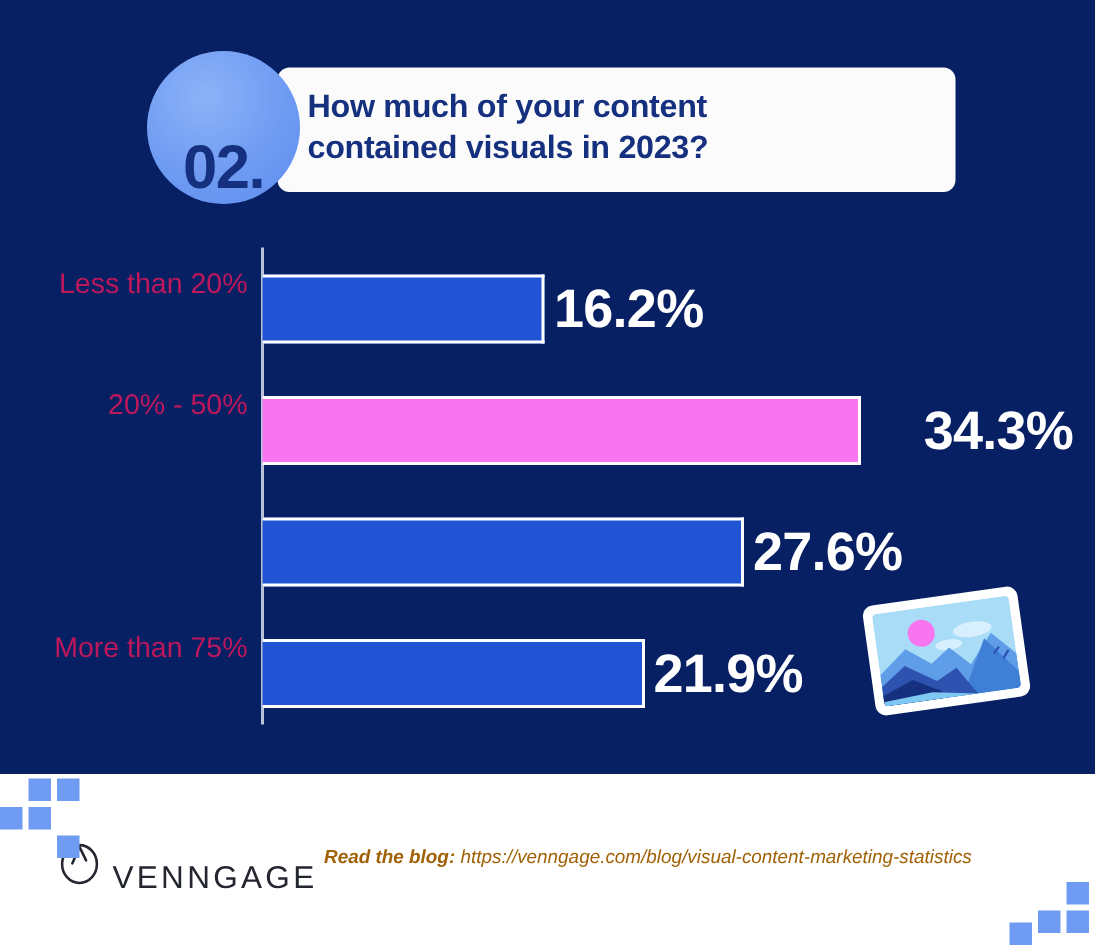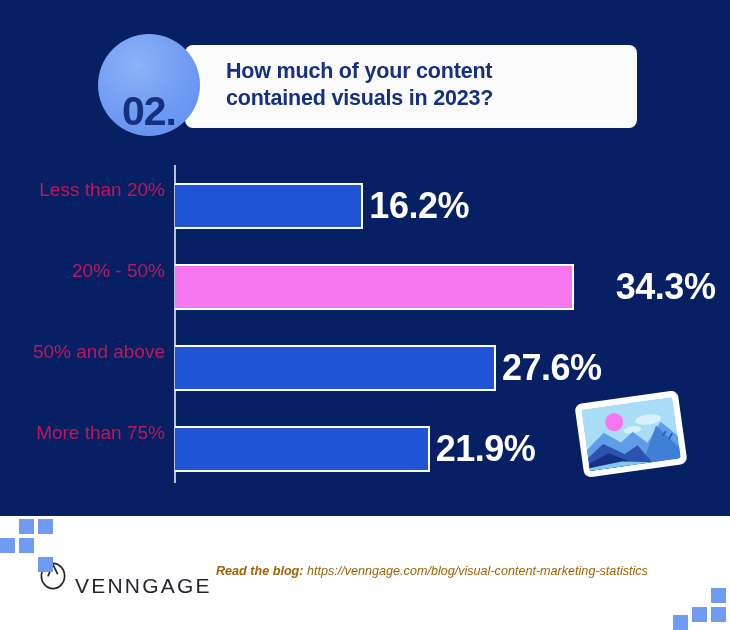--- a/index.html
+++ b/index.html
@@ -17,21 +17,21 @@
     position:absolute; left:0; top:0; width:730px; height:516px;
     background:#071f63;
   }
 
   
   .head-card {
     position:absolute; left:185px; top:45px; width:452px; height:83px;
     background:#fbfbfb; border-radius:8px;
   }
   .head-title {
-    position:absolute; left:226px; top:58px; width:400px;
+    position:absolute; left:205px; top:58px; width:400px;
     font-size:21.5px; font-weight:bold; line-height:27px;
     color:#15307e; letter-spacing:-0.2px; white-space:pre-line;
   }
   .badge {
     position:absolute; left:98px; top:34px; width:102px; height:102px;
     border-radius:50%;
     background:radial-gradient(circle at 38% 30%, #8cb3f8 0%, #6f9bf2 55%, #5d8cee 100%);
     display:flex; align-items:flex-end; justify-content:center;
   }
   .badge-text {
@@ -94,21 +94,20 @@
 contained visuals in 2023?</div>
   <div class="badge">
     <span class="badge-text">02.</span>
   </div>
 
   <div class="axis"></div>
 
   <div class="labels-col">
     <div class="cat-label" style="top:14px;">Less than 20%</div>
     <div class="cat-label" style="top:95px;">20% - 50%</div>
-    <div class="cat-label" style="top:176px;">50% and above</div>
     <div class="cat-label" style="top:257px;">More than 75%</div>
   </div>
 
   <div class="bars">
     <div class="bar-row" style="top:18px;">
       <div class="bar blue" style="width: 188.372px; background: rgb(33, 84, 212);"></div>
       <div class="bar-value" style="left: 194.372px;">16.2%</div>
     </div>
     <div class="bar-row" style="top:99px;">
       <div class="bar pink" style="width: 398.837px; background: rgb(247, 117, 239);"></div>

